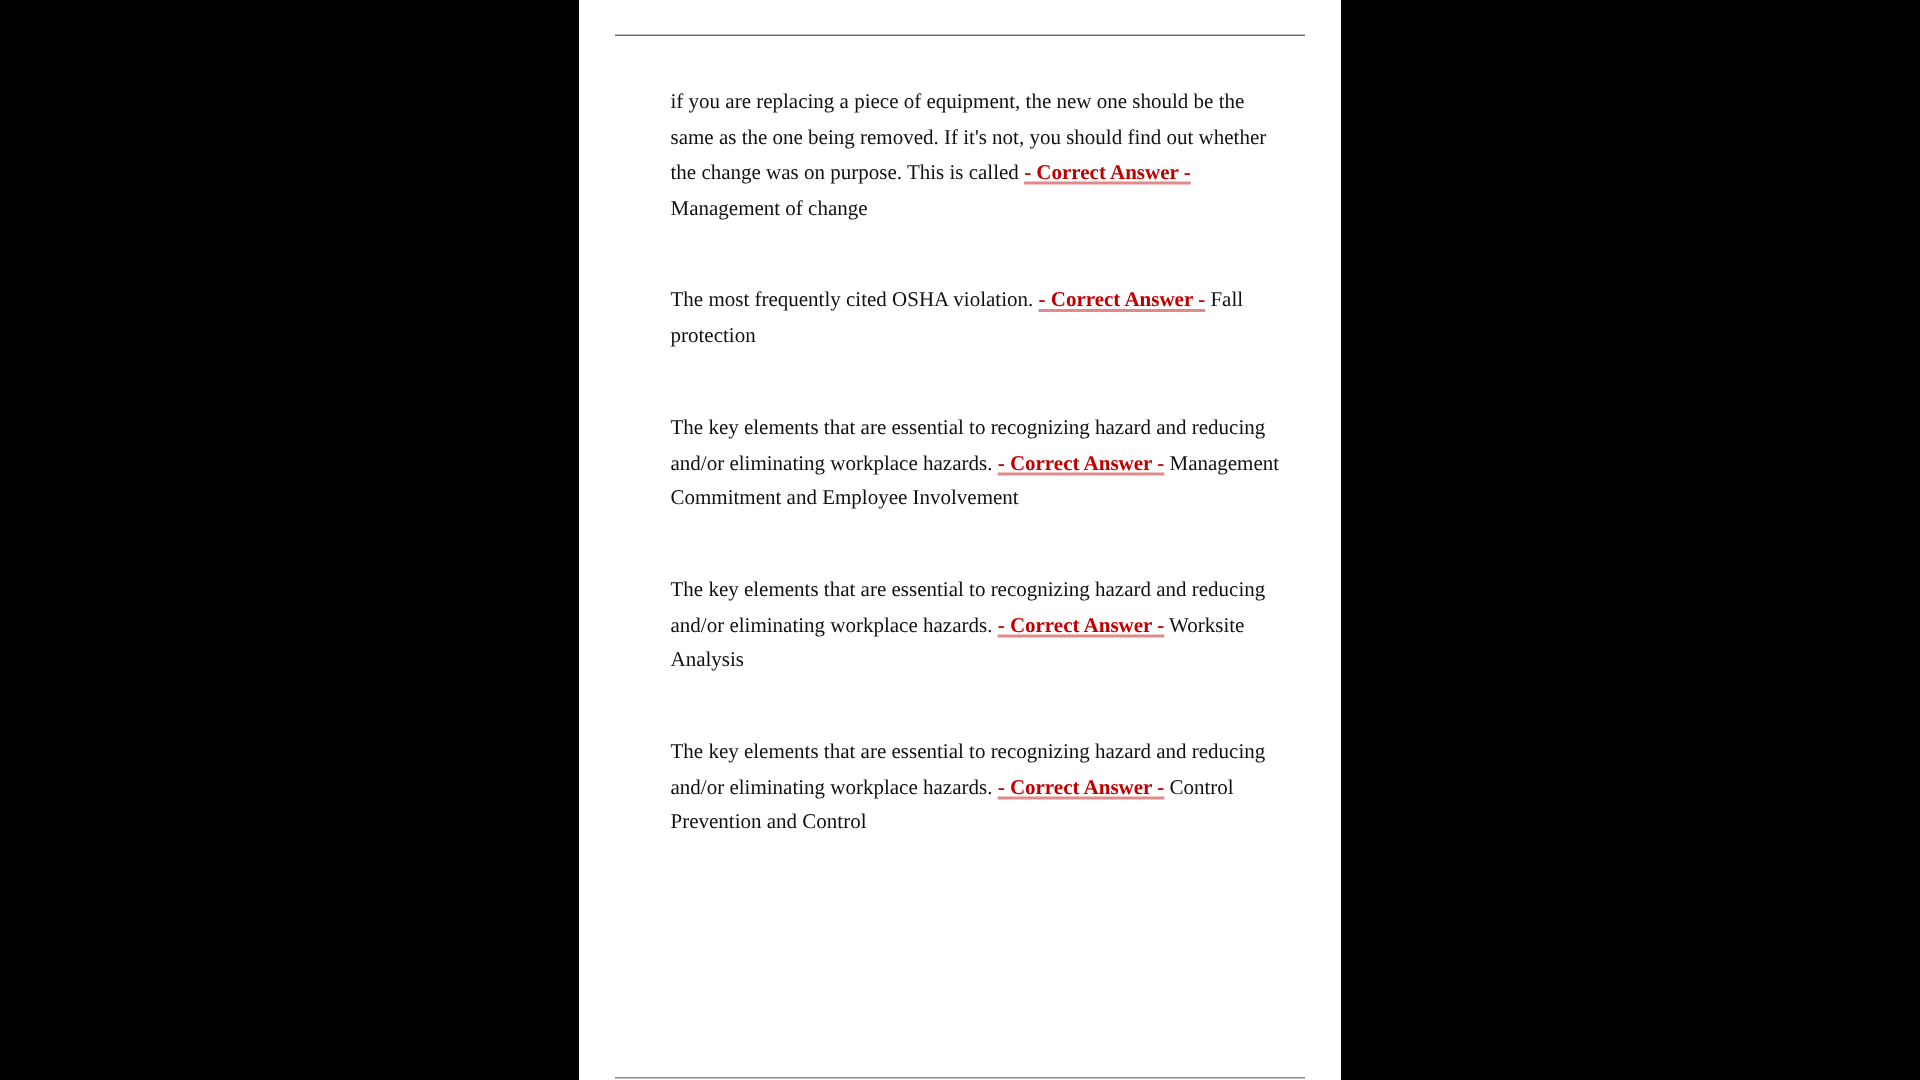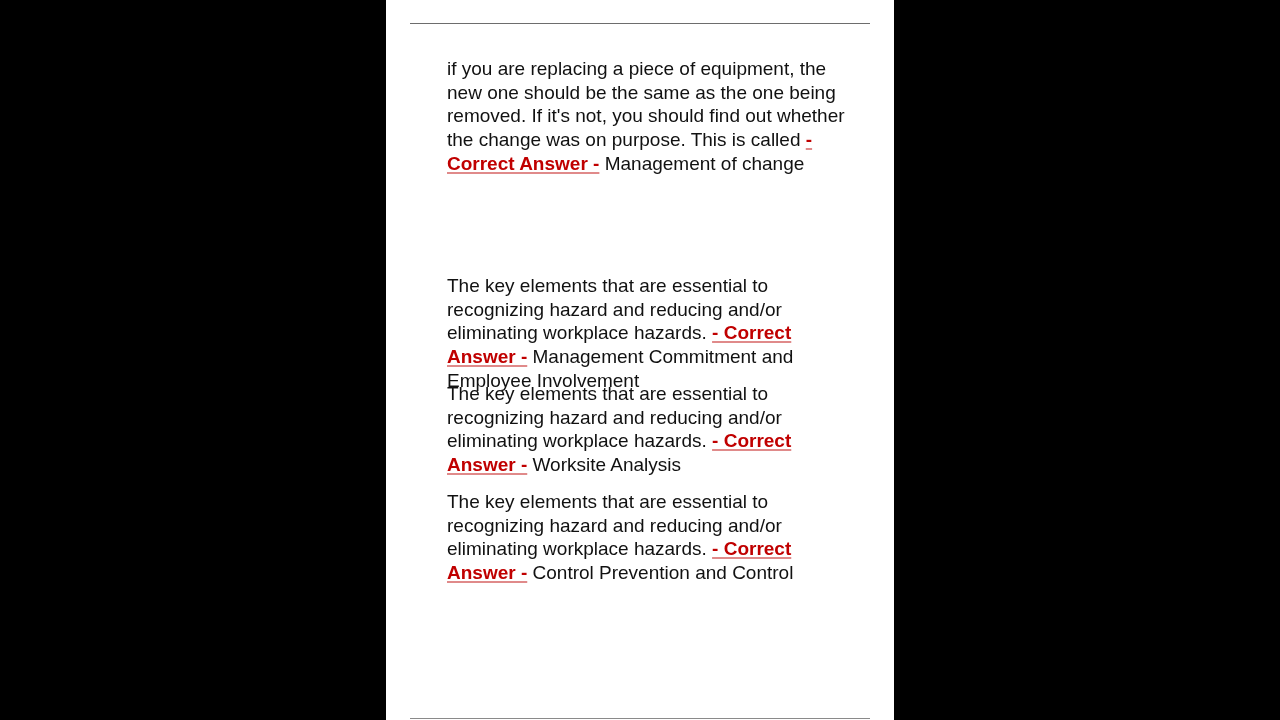--- a/index.html
+++ b/index.html
@@ -14,36 +14,37 @@
     .rule-top {
       position: absolute; left: 24px; top: 23px; width: 460px; height: 1px;
       background: #6d6d6d;
     }
     .rule-bottom {
       position: absolute; left: 24px; top: 718px; width: 460px; height: 1px;
       background: #8a8a8a;
     }
     .qa {
       position: absolute; left: 61px; width: 410px;
-      font-size: 19px; line-height: 23.7px; color: #111111;
+      font-size: 14px; line-height: 23.7px; color: #111111; font-family: Liberation Serif, serif;
     }
     .ans-tag {
       color: #c00000; font-weight: bold;
       text-decoration: underline; text-decoration-color: #e08a8a;
       text-underline-offset: 2px; text-decoration-thickness: 2px;
     }
   </style>
 </head>
 <body>
 
 <div class="page">
   <div class="rule-top"></div>
 
   <p class="qa" style="top:57px;margin:0;"><span>if you are replacing a piece of equipment, the new one should be the same as the one being removed. If it's not, you should find out whether the change was on purpose. This is called </span><span class="ans-tag">- Correct Answer -</span><span> Management of change</span></p>
 
+  <p class="qa" style="top:189px;margin:0;"><span>The most frequently cited OSHA violation. </span><span class="ans-tag">- Correct Answer -</span><span> Fall protection</span></p>
 
   <p class="qa" style="top:274px;margin:0;"><span>The key elements that are essential to recognizing hazard and reducing and/or eliminating workplace hazards. </span><span class="ans-tag">- Correct Answer -</span><span> Management Commitment and Employee Involvement</span></p>
 
   <p class="qa" style="top:382px;margin:0;"><span>The key elements that are essential to recognizing hazard and reducing and/or eliminating workplace hazards. </span><span class="ans-tag">- Correct Answer -</span><span> Worksite Analysis</span></p>
 
   <p class="qa" style="top:490px;margin:0;"><span>The key elements that are essential to recognizing hazard and reducing and/or eliminating workplace hazards. </span><span class="ans-tag">- Correct Answer -</span><span> Control Prevention and Control</span></p>
 
   <div class="rule-bottom"></div>
 </div>
 

